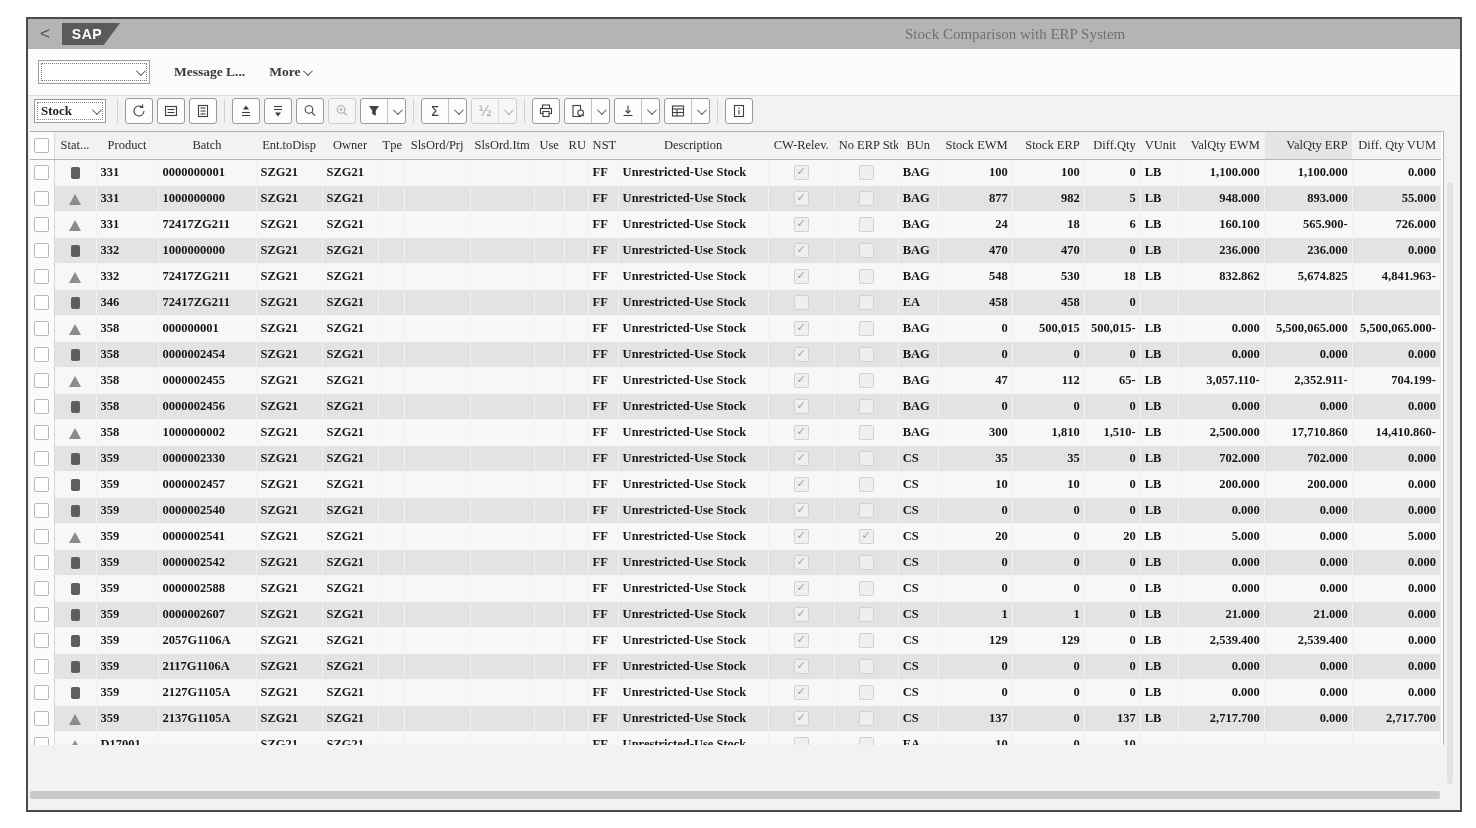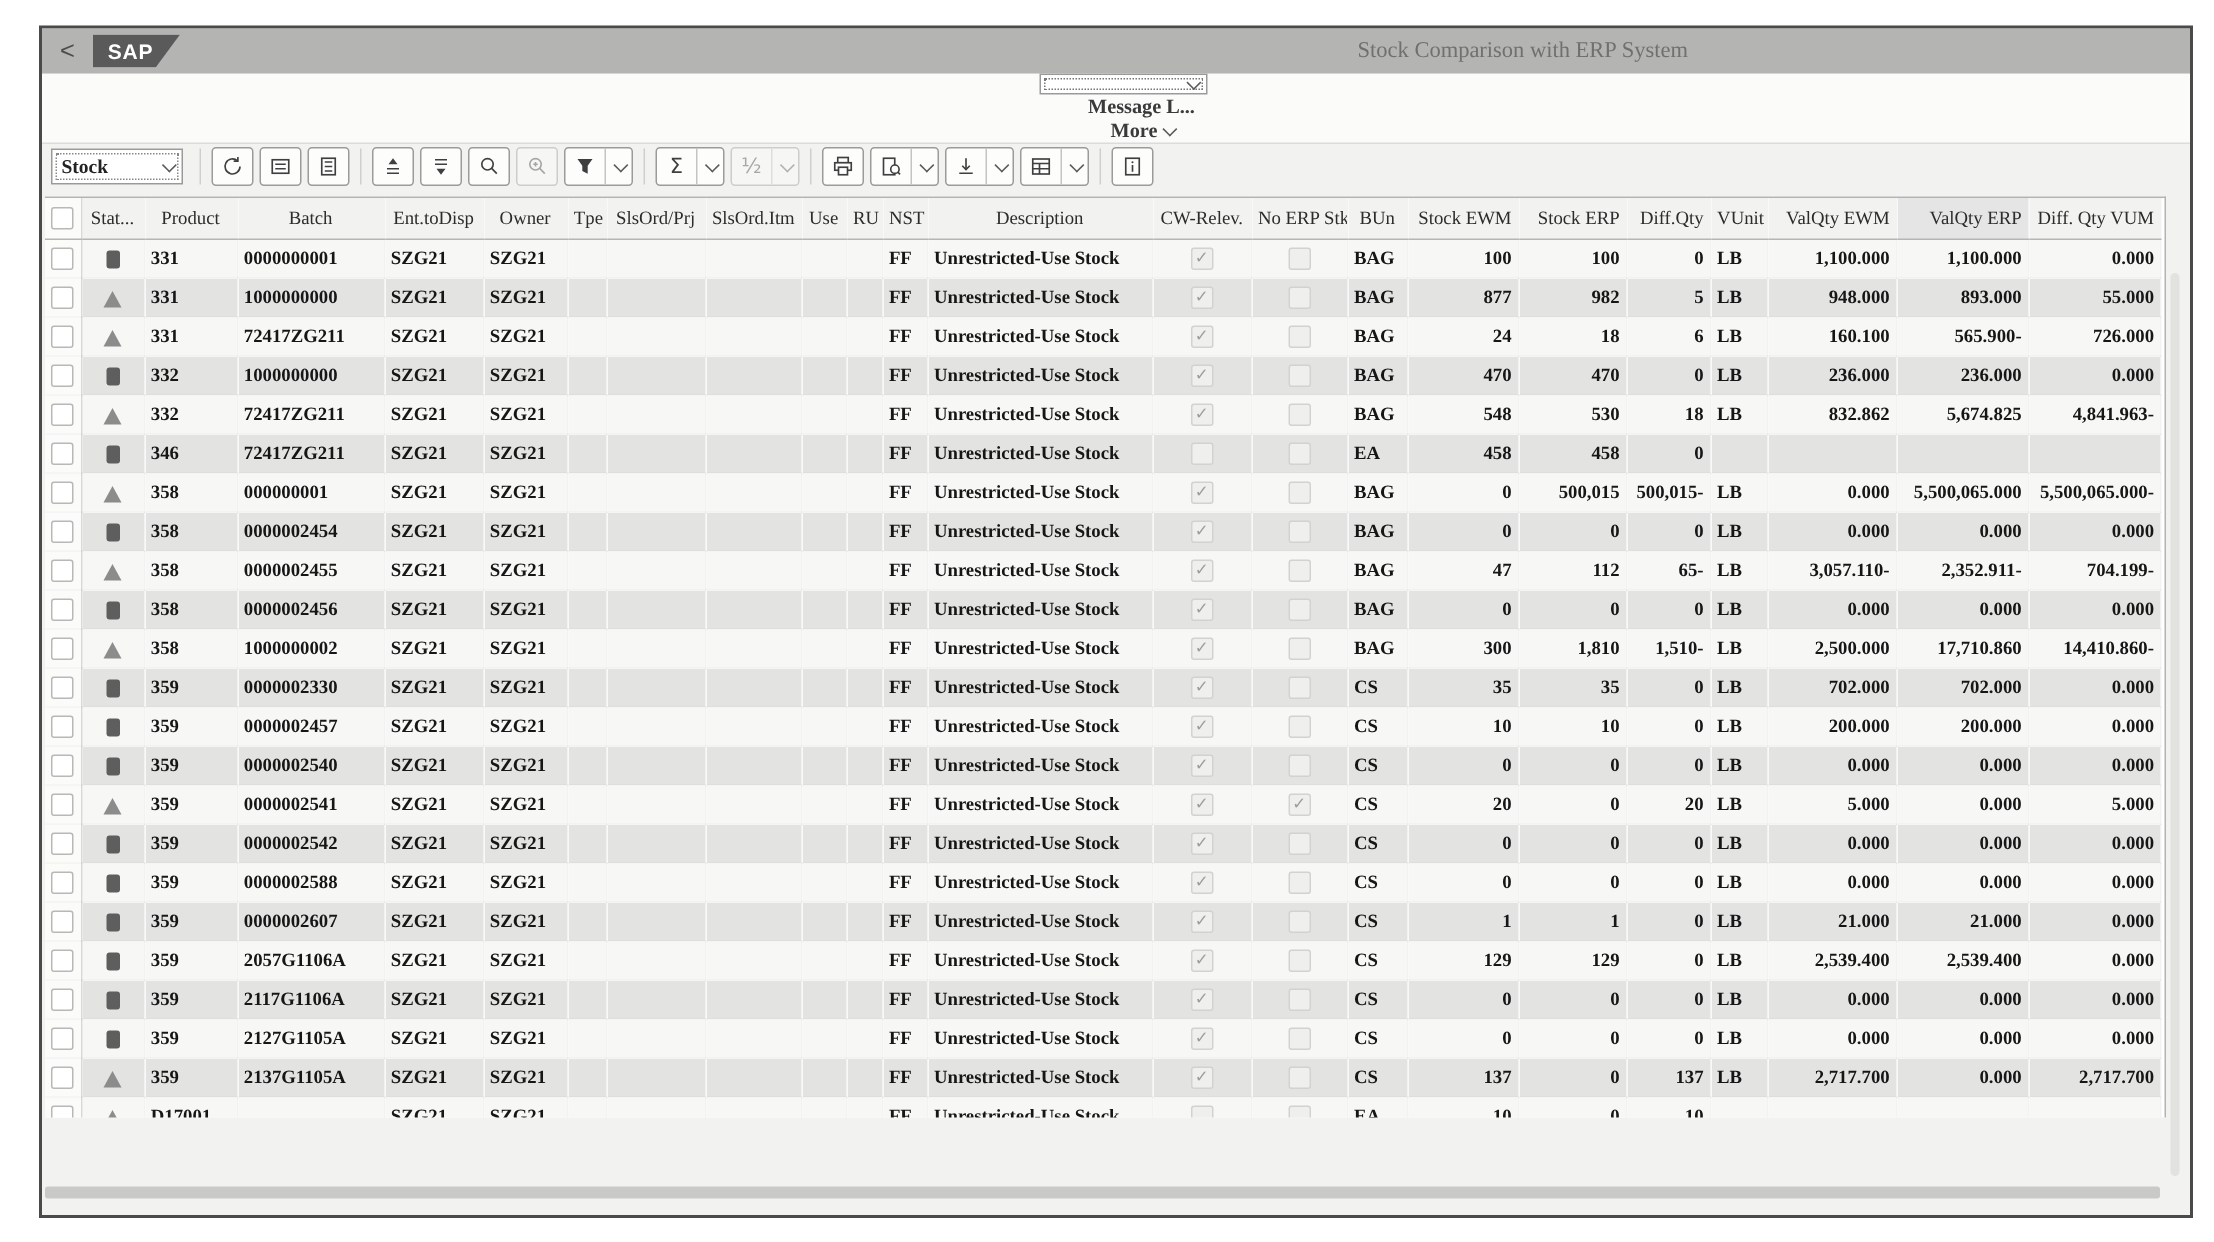--- a/index.html
+++ b/index.html
@@ -14,35 +14,35 @@
             font-family:"Liberation Sans",sans-serif;line-height:30px;}
   .sap-logo{width:50px;height:22px;background:#5a5a5a;color:#fff;font-weight:700;
             font-size:14px;display:flex;align-items:center;justify-content:center;
             clip-path:polygon(0 0,100% 0,72% 100%,0 100%);padding-right:8px;
             font-family:"Liberation Sans",sans-serif;letter-spacing:.5px;}
   .app-title{position:absolute;left:877px;top:0;height:30px;line-height:30px;
              font-size:15px;color:#707070;}
 
   
   .menubar{height:46px;background:#fbfbfa;border-bottom:1px solid #dcdcda;
-           display:flex;align-items:center;padding-left:10px;flex-direction:column;}
+           display:flex;align-items:center;padding-left:10px;}
   .combo{display:flex;align-items:center;justify-content:space-between;background:#fff;
          border:1px solid #9a9a98;height:24px;box-sizing:border-box;padding:0 6px;
          font-size:13px;color:#222;}
   .combo.focus{outline:1px dotted #777;outline-offset:-4px;}
   .tcombo{width:112px;}
   .menu-btn{margin-left:24px;font-size:13.5px;font-weight:700;color:#3a3a3a;cursor:pointer;
             display:flex;align-items:center;gap:3px;}
   .chev{display:inline-block;width:6px;height:6px;border-right:1.4px solid #5a5a5a;
         border-bottom:1.4px solid #5a5a5a;transform:rotate(45deg) translateY(-2px);}
 
   
   .processing{padding:16px 0 6px 10px;font-weight:700;font-size:13.5px;color:#2f2f2f;}
   .alvbar{display:flex;align-items:center;padding:2px 0 7px 6px;}
-  .scombo{width:88px;margin-right:6px;outline:1px dotted #888;outline-offset:-4px;font-weight:700;}
+  .scombo{width:72px;margin-right:6px;outline:1px dotted #888;outline-offset:-4px;font-weight:700;}
   .tsep{width:1px;height:24px;background:#cfcfcd;margin:0 5px;}
   .btn{display:flex;align-items:stretch;background:#fdfdfc;border:1px solid #9b9b99;
        border-radius:3px;height:26px;box-sizing:border-box;margin:0 2px;cursor:pointer;}
   .btn .half{display:flex;align-items:center;justify-content:center;width:26px;}
   .btn .chevhalf{width:17px;border-left:1px solid #c4c4c2;display:flex;align-items:center;justify-content:center;}
   .btn.disabled{opacity:.42;}
   .btn svg{display:block;}
   .btn .txt{font-size:14px;font-weight:400;color:#3f3f3f;font-family:"DejaVu Sans",sans-serif;}
 
   

